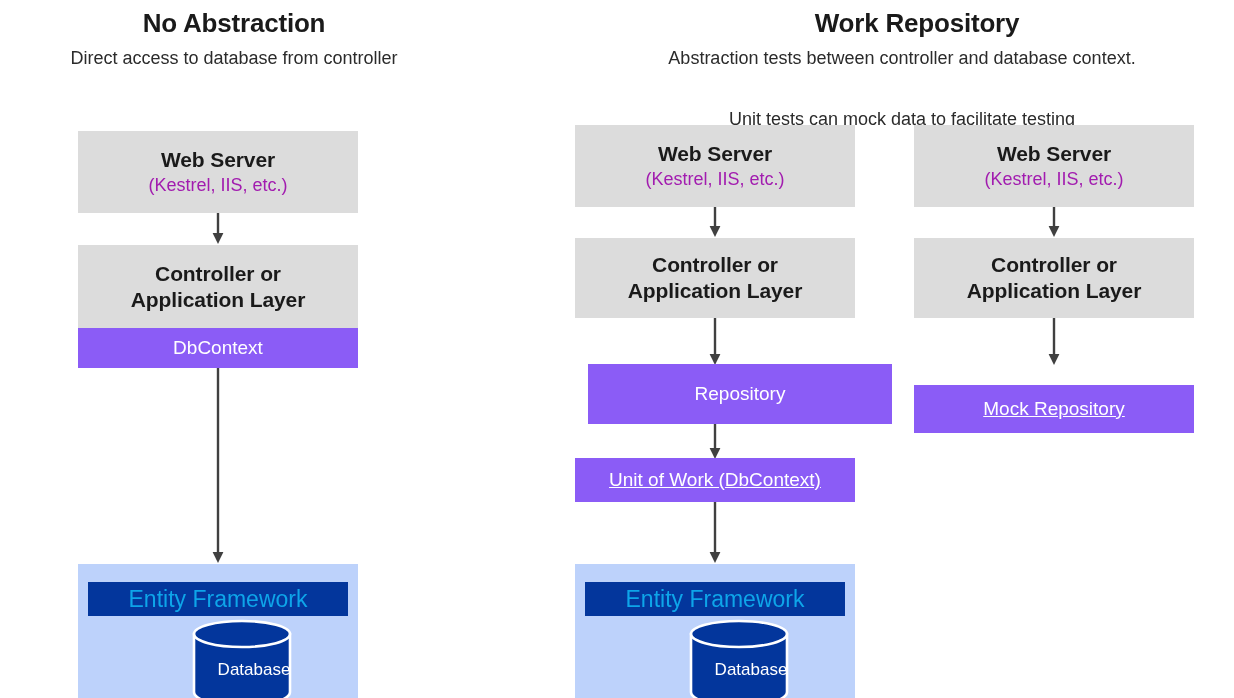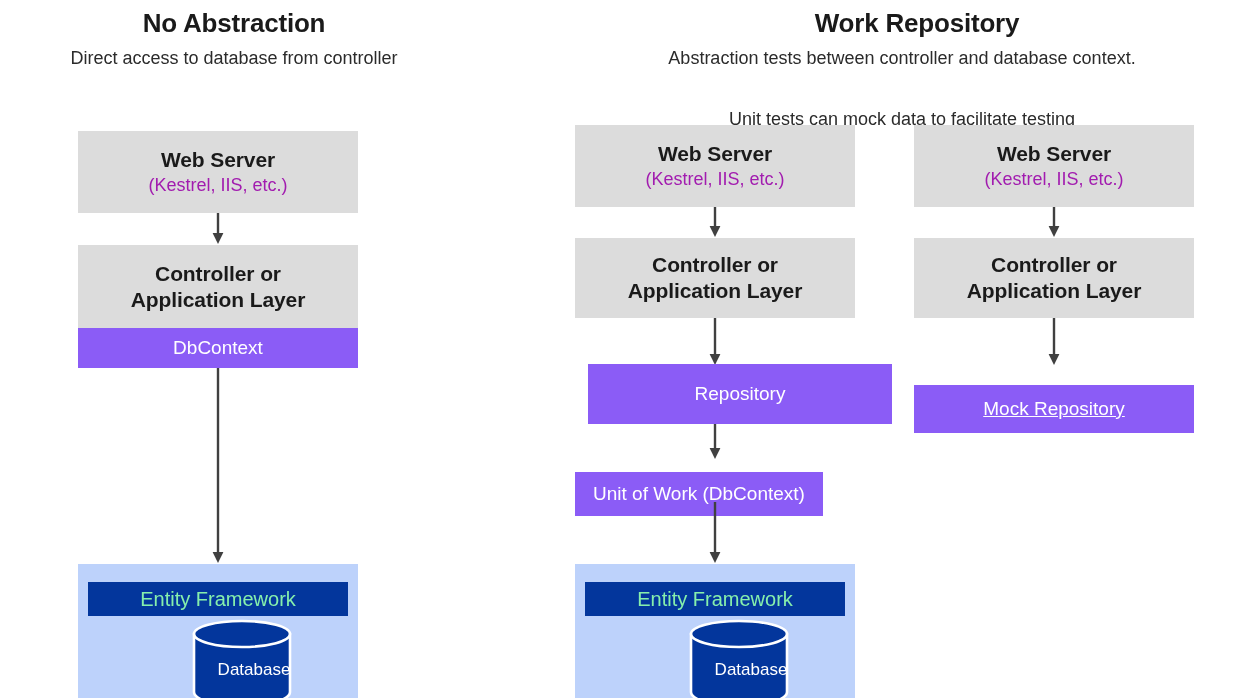--- a/index.html
+++ b/index.html
@@ -64,23 +64,23 @@
     color: #a21caf;
     line-height: 24px;
   }
   .b-plain {
     font-size: 19px;
     font-weight: normal;
     color: #ffffff;
     line-height: 24px;
   }
   .b-ef {
-    font-size: 20px;
-    font-weight: normal;
-    color: #86efac;
+    font-size: 23px;
+    font-weight: normal;
+    color: #0ea5e9;
     line-height: 24px;
   }
 
   
   .arrow { position: absolute; }
   .arrow svg { display: block; }
 
   
   .cyl { position: absolute; padding-left: 24px; }
   .cyl svg { display: block; overflow: visible; }
@@ -174,21 +174,21 @@
   <div class="b-plain">Repository</div>
 </div>
 
 <div class="arrow" style="left:707px; top:424px;">
   <svg width="16" height="36" viewBox="0 0 16 36">
     <line x1="8" y1="0" x2="8" y2="27" stroke="#404040" stroke-width="2.4"></line>
     <polygon points="8,35 2.6,24 13.4,24" fill="#404040"></polygon>
   </svg>
 </div>
 
-<div class="box box-blue" style="left:575px; top:472px; width:248px; height:44px;">
+<div class="box box-blue" style="left:575px; top:458px; width:280px; height:44px;text-decoration:underline;">
   <div class="b-plain">Unit of Work (DbContext)</div>
 </div>
 
 <div class="arrow" style="left:707px; top:502px;">
   <svg width="16" height="62" viewBox="0 0 16 62">
     <line x1="8" y1="0" x2="8" y2="53" stroke="#404040" stroke-width="2.4"></line>
     <polygon points="8,61 2.6,50 13.4,50" fill="#404040"></polygon>
   </svg>
 </div>
 

